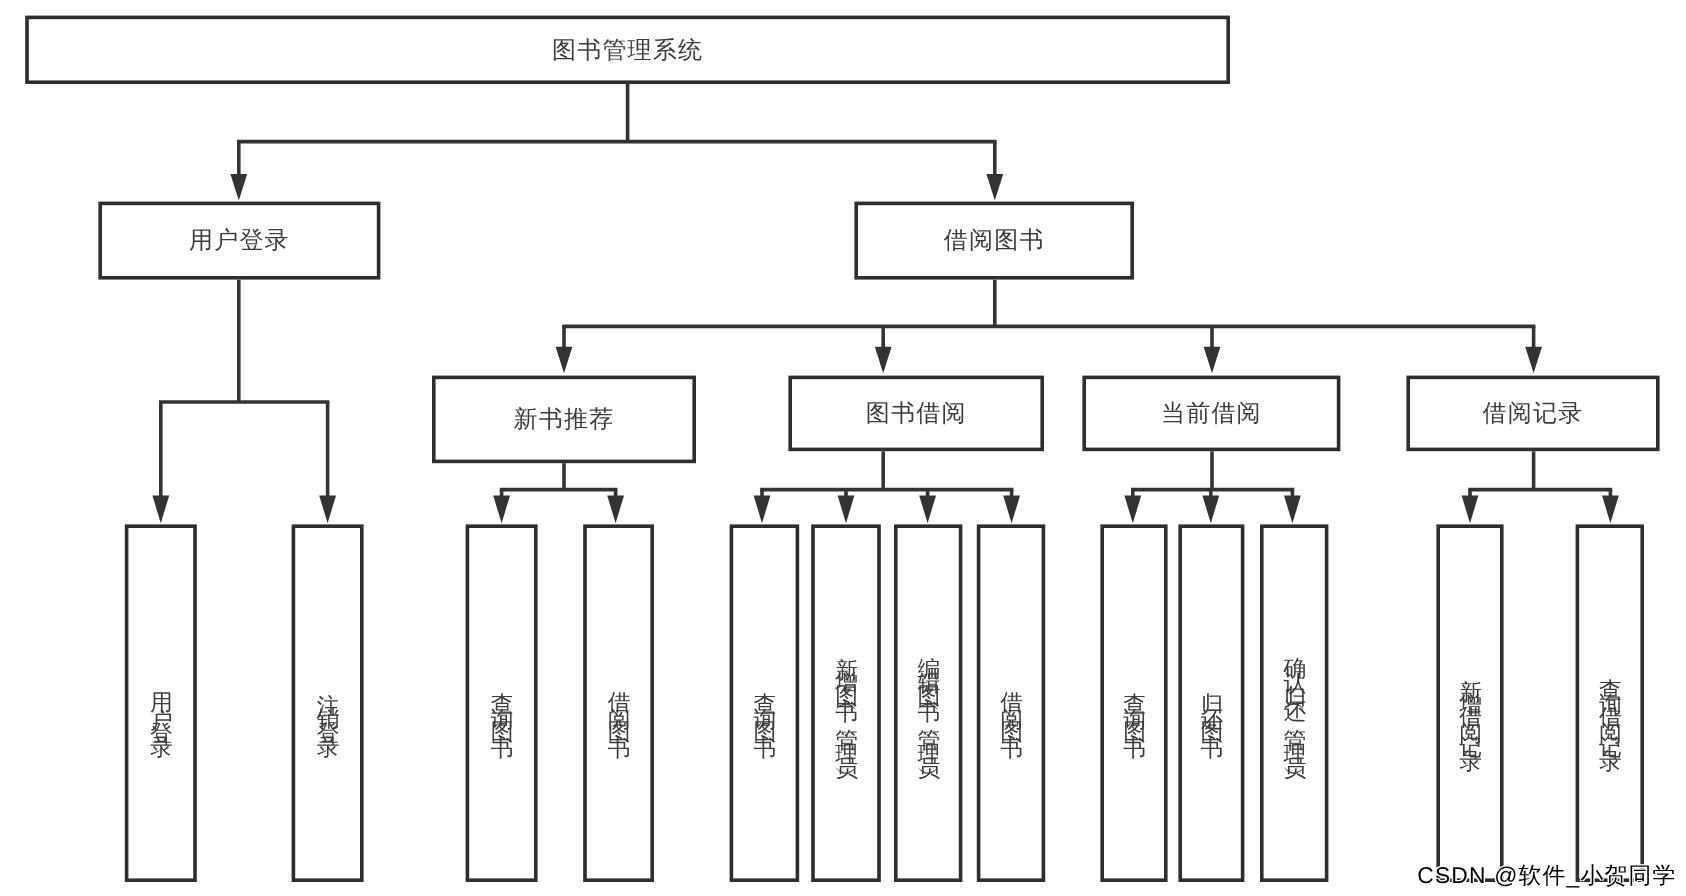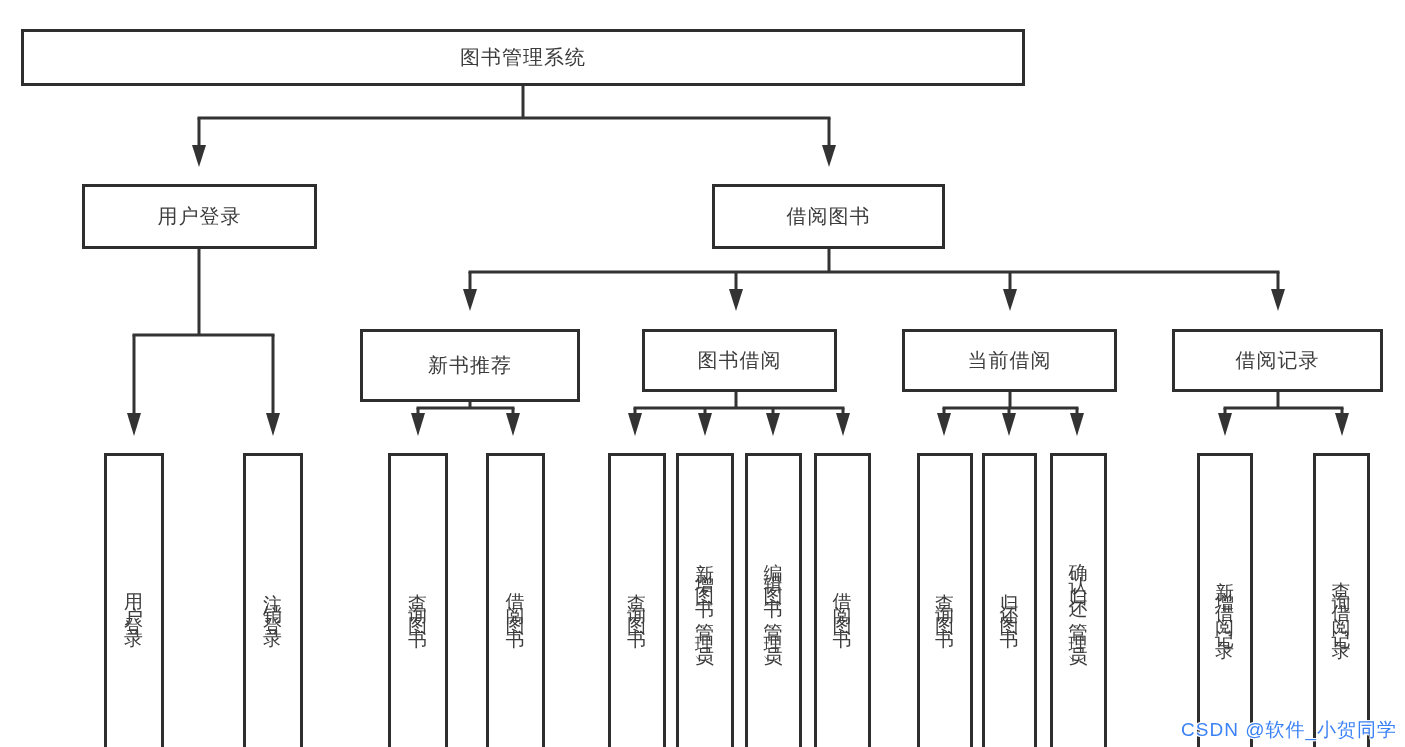--- a/index.html
+++ b/index.html
@@ -14,42 +14,41 @@
   .wires line{stroke:#333;stroke-width:3;}
   .wires polygon{fill:#333;stroke:none;}
   .node{
     position:absolute;
     box-sizing:border-box;
     background:#fff;
     border:3px solid #2e2e2e;
     display:flex;
     align-items:center;
     justify-content:center;
-    margin-top:16px;
   }
   .node.h span{
     font-size:20px;
     color:#3c3c3c;
     letter-spacing:1px;
     white-space:nowrap;
   }
   .node.v span{
     writing-mode:vertical-rl;
     text-orientation:mixed;
     font-size:19px;
     color:#3c3c3c;
     letter-spacing:12px;
     line-height:1;
   }
   .watermark{
     position:absolute;
     right:8px;
     bottom:4px;
     font-size:19px;
-    color:#3b82f6;
+    color:#000000;
     letter-spacing:1px;
     text-shadow:1px 1px 0 #fff,-1px -1px 0 #fff,1px -1px 0 #fff,-1px 1px 0 #fff;
     white-space:nowrap;
   }
 </style>
 </head>
 <body>
 
 <div class="canvas">
 
@@ -136,21 +135,21 @@
   <div class="node h" style="left:82px;top:168px;width:235px;height:65px">
     <span>用户登录</span>
   </div>
   <div class="node h" style="left:712px;top:168px;width:233px;height:65px">
     <span>借阅图书</span>
   </div>
 
   <div class="node h" style="left:360px;top:313px;width:220px;height:73px">
     <span>新书推荐</span>
   </div>
-  <div class="node h" style="left:642px;top:313px;width:195px;height:63px">
+  <div class="node h" style="left:657px;top:313px;width:213px;height:63px">
     <span>图书借阅</span>
   </div>
   <div class="node h" style="left:902px;top:313px;width:215px;height:63px">
     <span>当前借阅</span>
   </div>
   <div class="node h" style="left:1172px;top:313px;width:211px;height:63px">
     <span>借阅记录</span>
   </div>
 
   <div class="node v" style="left:104px;top:437px;width:60px;height:298px">

